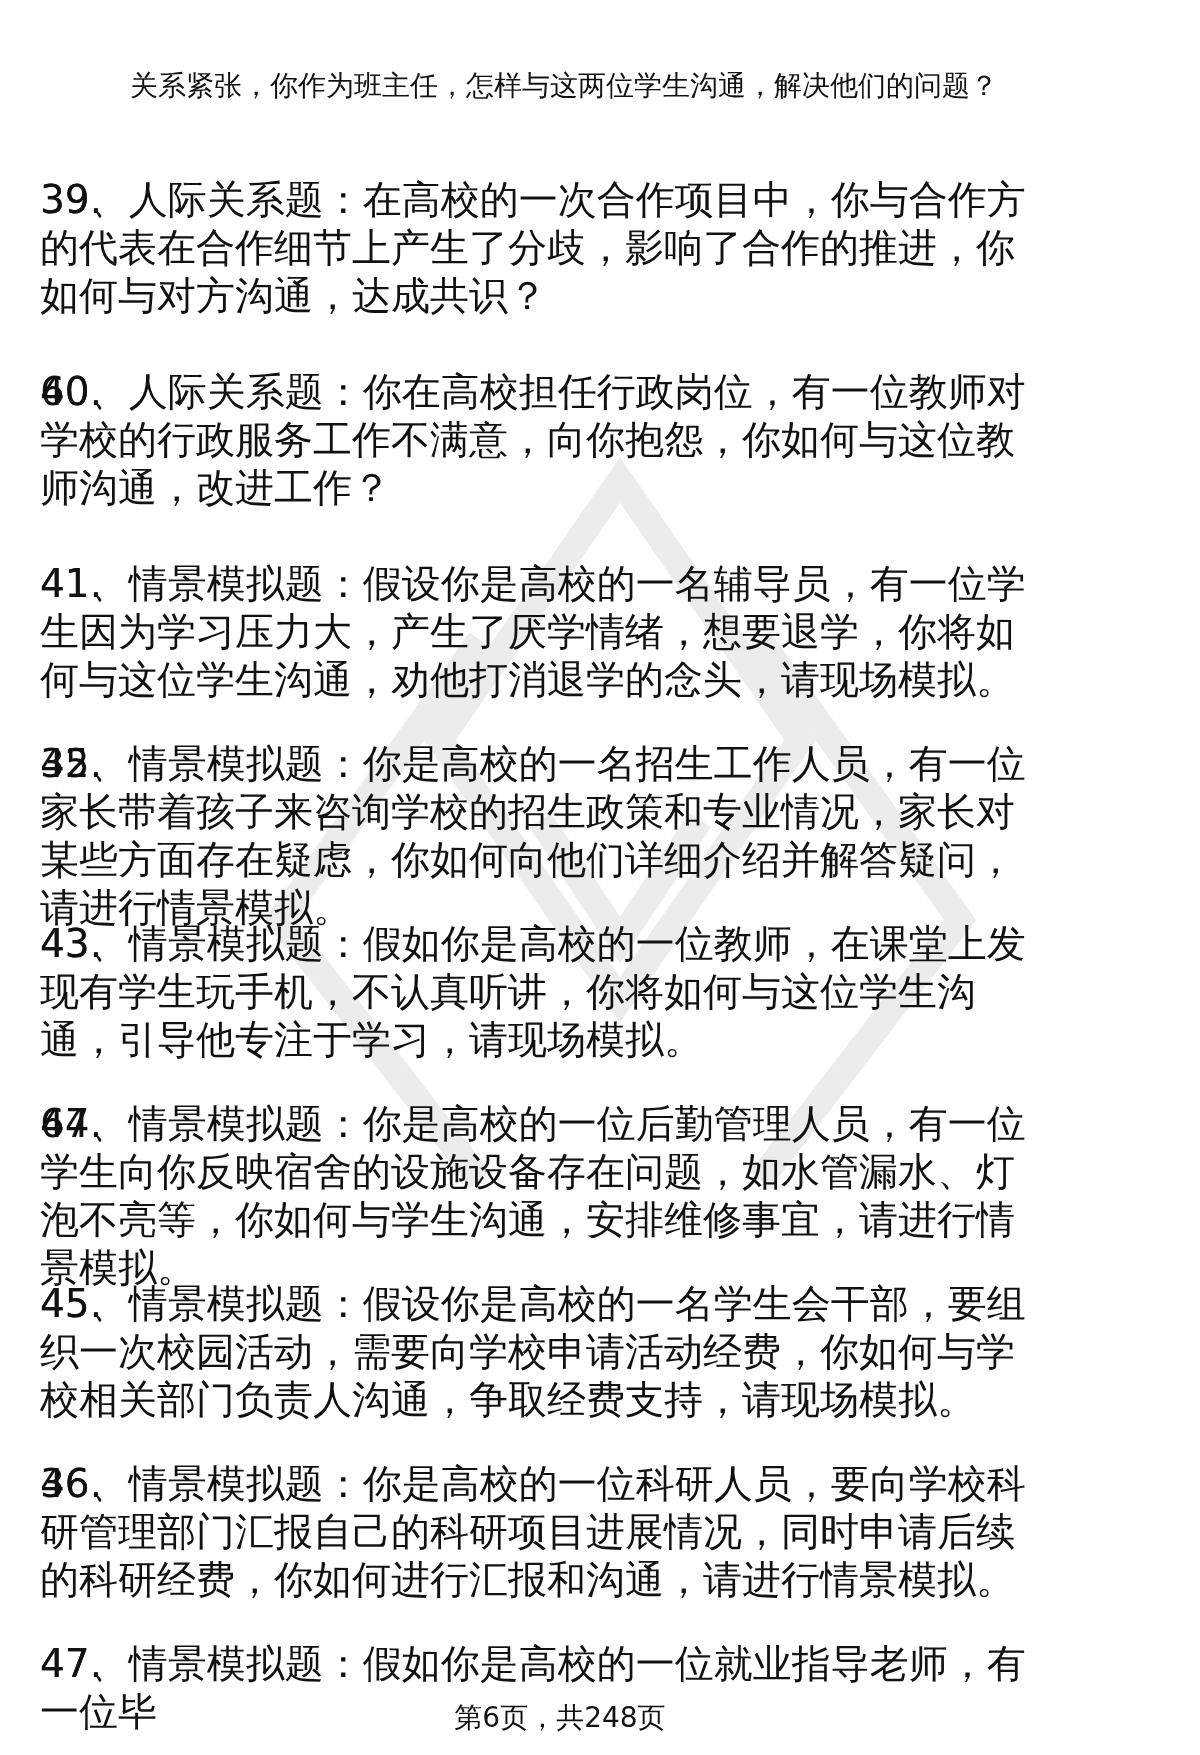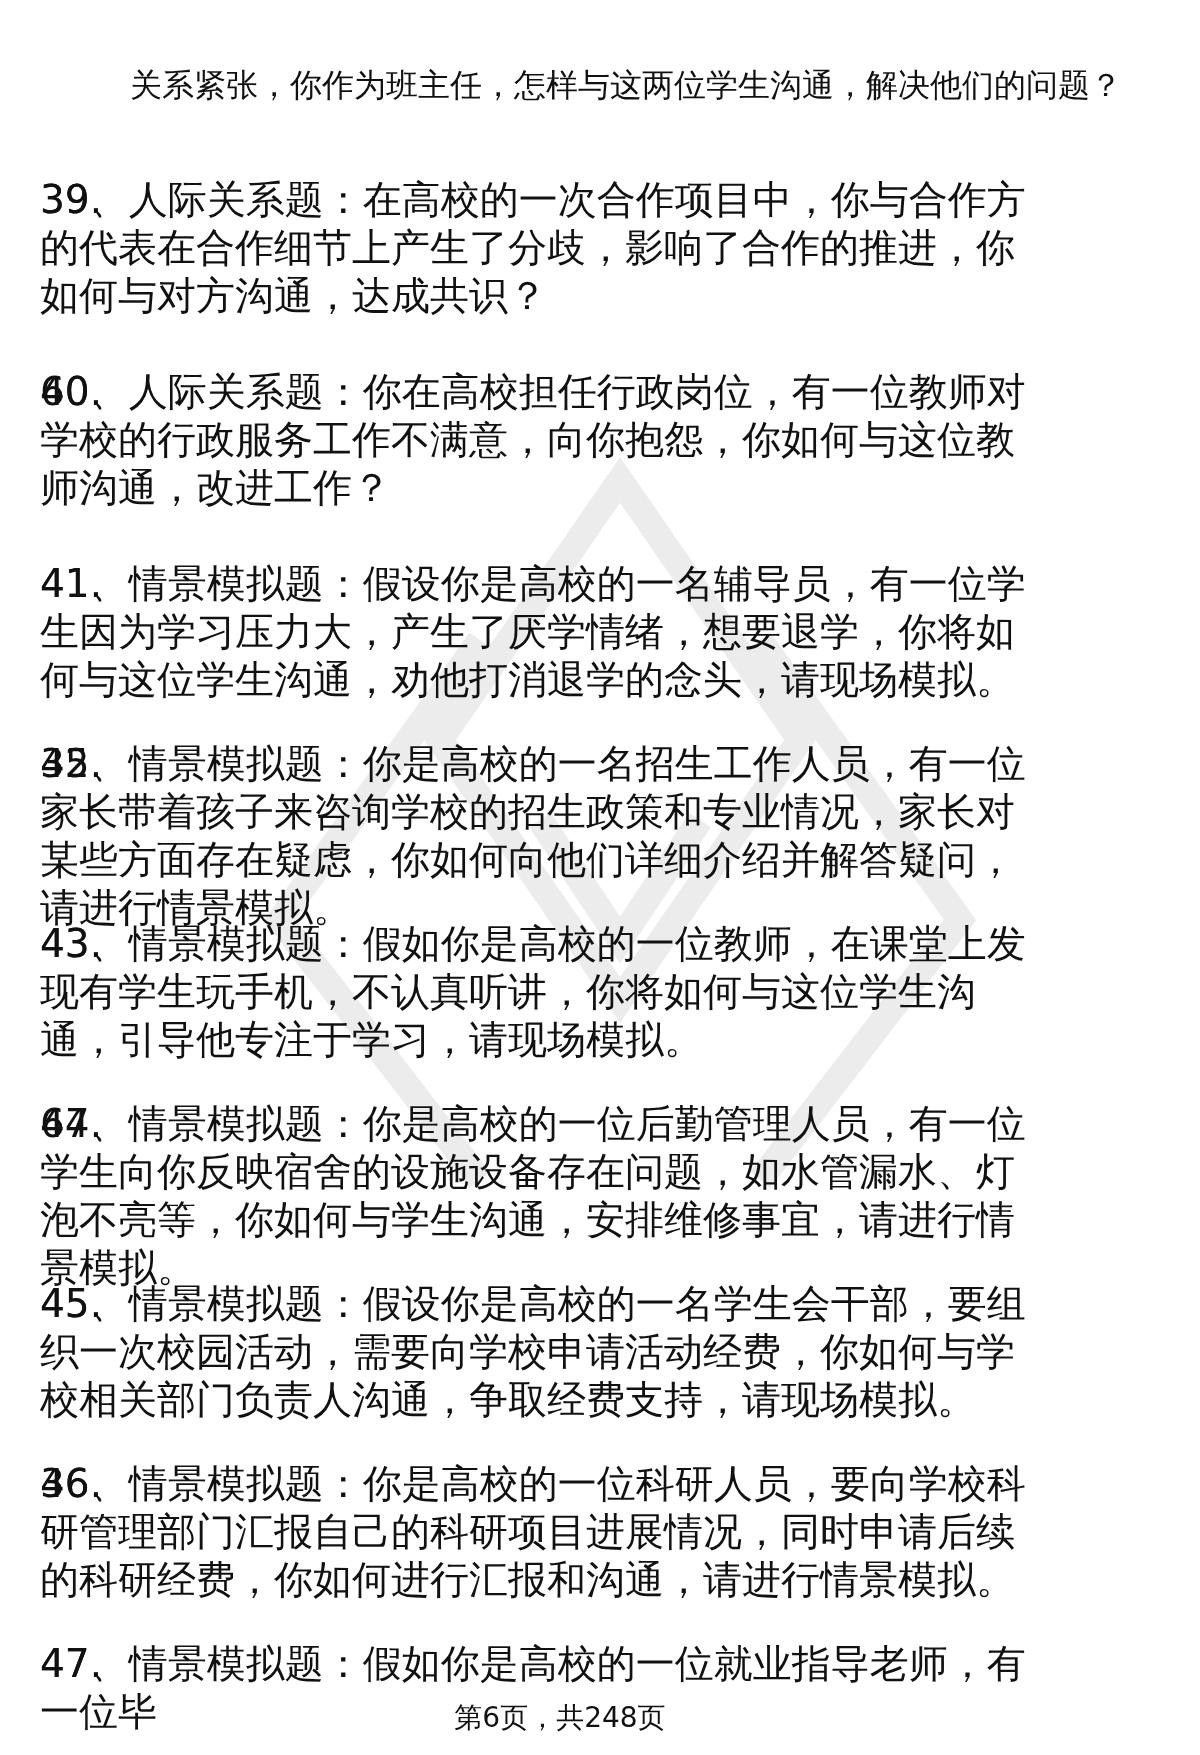--- a/index.html
+++ b/index.html
@@ -1,20 +1,20 @@
 <!DOCTYPE html>
 <html><head>
 <meta charset="utf-8">
 <style>
   html, body { margin:0; padding:0; background:#ffffff; }
   body { width:1200px; height:1755px; position:relative; overflow:hidden;
          font-family:"DejaVu Sans","Liberation Sans",sans-serif; color:#111; }
   .watermark { position:absolute; left:240px; top:440px; width:760px; height:760px; pointer-events:none; }
   .page { position:absolute; left:0; top:0; width:1200px; }
-  .cont { position:absolute; left:130px; top:62px; width:1010px; font-size:32px; line-height:47px; }
+  .cont { position:absolute; left:130px; top:62px; width:1010px; font-size:28px; line-height:47px; }
   .item { position:absolute; left:40px; width:1100px; font-size:39px; line-height:48px; }
   .item .num { position:absolute; left:0; top:0; width:78px; }
   .item .txt { width:1012px; }
   .footer { position:absolute; left:0; width:1120px; top:1700px; text-align:center; font-size:28px; line-height:36px; }
 </style>
 </head>
 <body>
 
 <svg class="watermark" viewBox="0 0 760 760">
   <g fill="none" stroke="#ececec" stroke-width="26">

